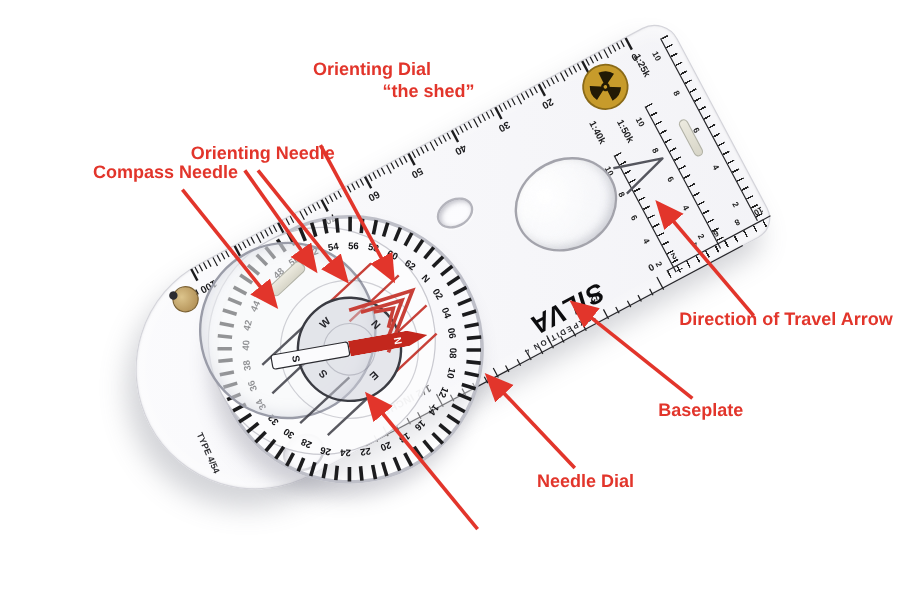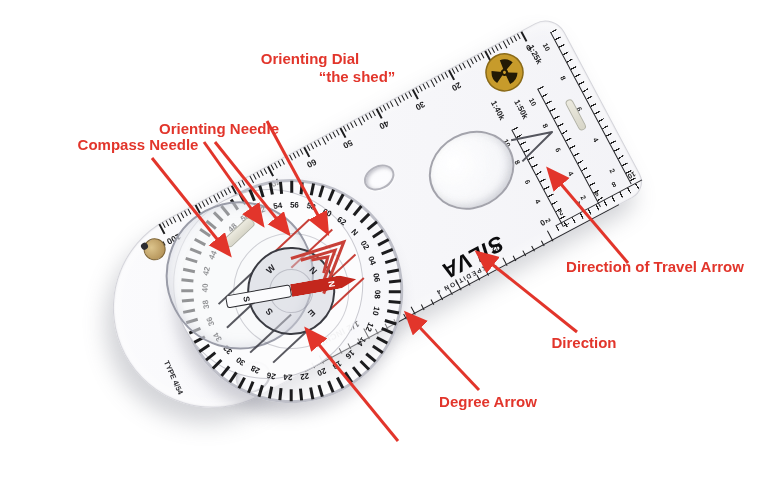--- a/index.html
+++ b/index.html
@@ -444,15 +444,15 @@
       <line x1="479" y1="390" x2="407" y2="314"></line>
       <line x1="398" y1="441" x2="307" y2="330"></line>
     </g>
   </svg>
 
   <div class="anno" style="left:310px;top:58px;">Orienting Dial</div>
   <div class="anno" style="left:357px;top:76px;">“the shed”</div>
   <div class="anno" style="left:219px;top:128px;">Orienting Needle</div>
   <div class="anno" style="left:138px;top:144px;">Compass Needle</div>
   <div class="anno" style="left:655px;top:266px;">Direction of Travel Arrow</div>
-  <div class="anno" style="left:584px;top:342px;">Direction</div>
-  <div class="anno" style="left:488px;top:401px;">Degree Arrow</div>
+  <div class="anno" style="left:584px;top:342px;">Baseplate</div>
+  <div class="anno" style="left:488px;top:401px;">Needle Dial</div>
 </div>
 
 </body></html>

